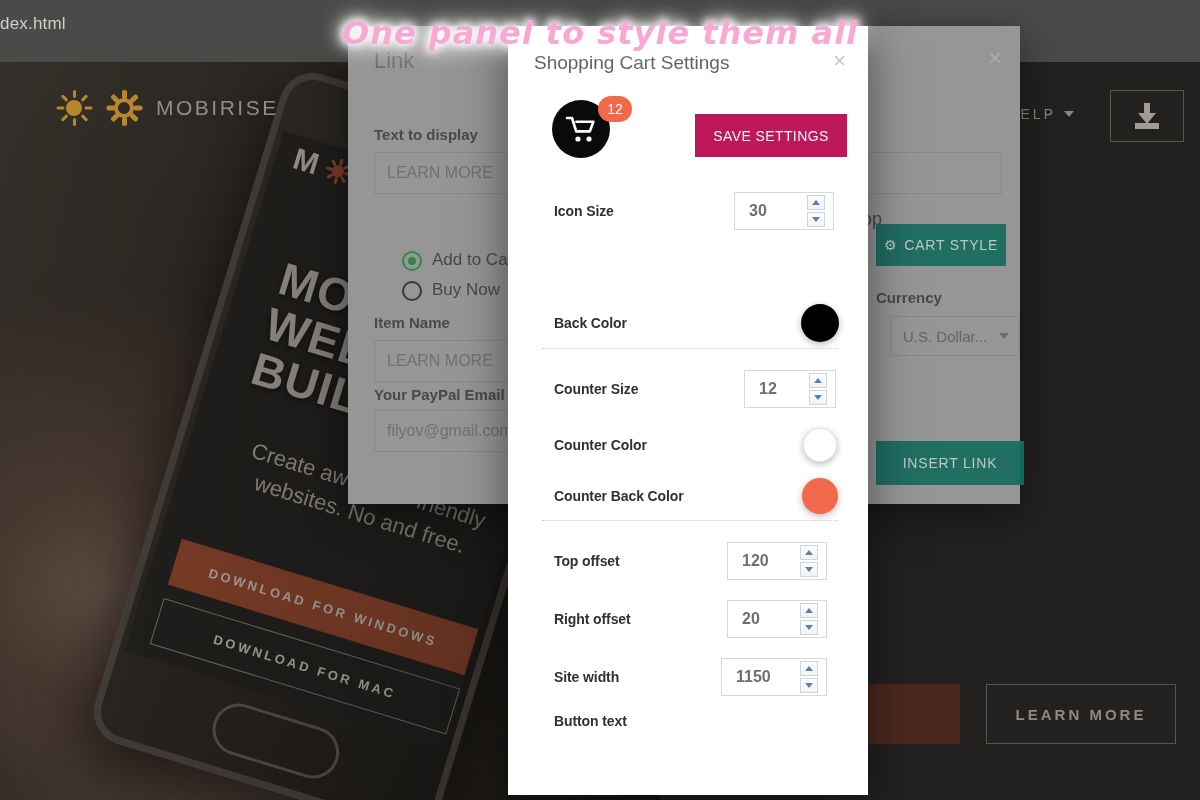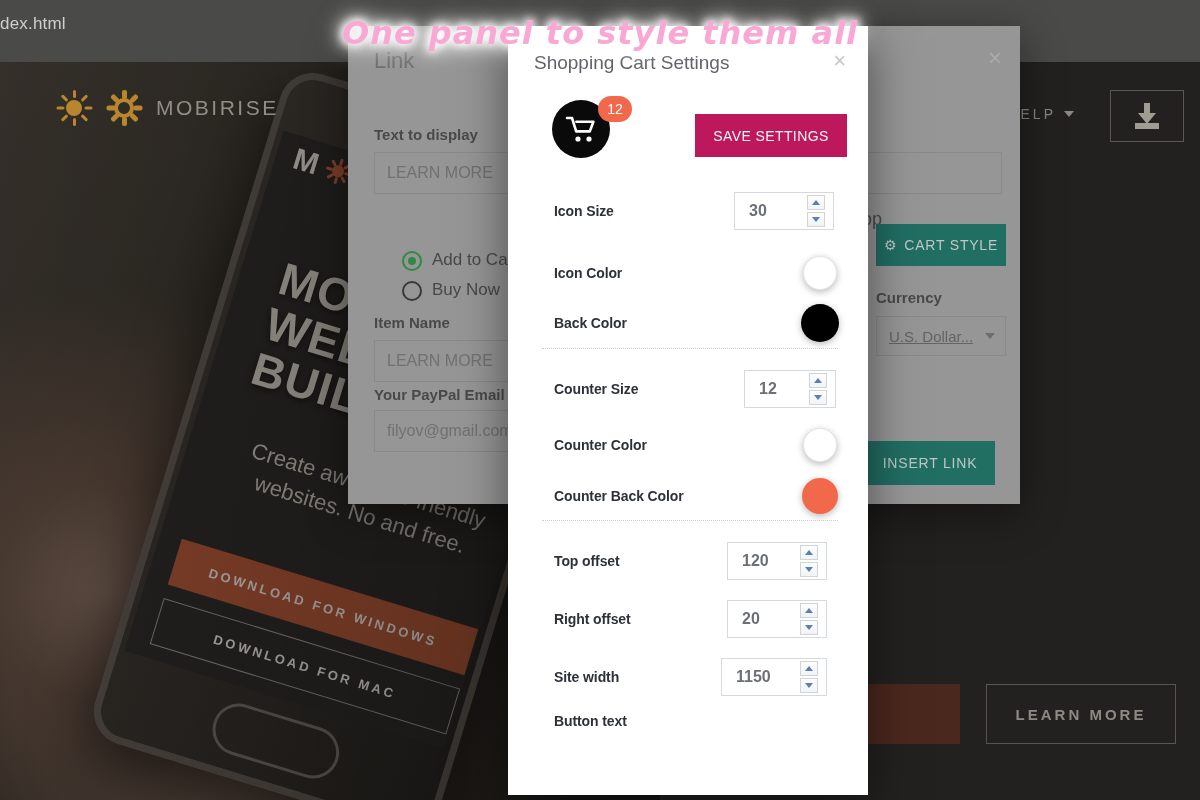--- a/index.html
+++ b/index.html
@@ -500,26 +500,26 @@
 
     <div class="lm-label" style="left:26px; top:360px;">Your PayPal Email</div>
     <div class="lm-input" style="left:26px; top:384px; width:290px;">filyov@gmail.com</div>
 
     <div class="lm-btn" style="left:528px; top:198px; width:130px; height:42px;">
       <span class="gear">⚙</span>
       <span>CART STYLE</span>
     </div>
 
     <div class="lm-label" style="left:528px; top:263px;">Currency</div>
-    <div class="lm-select" style="left:528px; top:290px; width:130px;text-decoration:underline;">
+    <div class="lm-select" style="left:542px; top:290px; width:130px;">
       <span>U.S. Dollar...</span>
       <span class="caret"></span>
     </div>
 
-    <div class="lm-btn" style="left:517px; top:415px; width:130px; height:44px;">
+    <div class="lm-btn" style="left:528px; top:415px; width:148px; height:44px;">
       <span>INSERT LINK</span>
     </div>
 
     <div class="link-dim"></div>
   </div>
 
   <div class="cart-panel">
     <div class="cp-title">Shopping Cart Settings</div>
     <div class="cp-close">×</div>
 
@@ -544,24 +544,20 @@
           <span class="arrow up">
               <i></i>
             </span>
           <span class="arrow dn">
               <i></i>
             </span>
         </span>
       </span>
     </div>
 
-    <div class="cp-row" style="top:218px;">
-      <span class="lbl">Icon Color</span>
-      <span class="swatch white" style="left:291px; top:12px;"></span>
-    </div>
 
     <div class="cp-row" style="top:268px;">
       <span class="lbl">Back Color</span>
       <span class="swatch black" style="left:289px; top:10px; width:38px; height:38px;"></span>
     </div>
 
     <div class="cp-sep" style="top:322px;"></div>
 
     <div class="cp-row" style="top:334px;">
       <span class="lbl">Counter Size</span>

